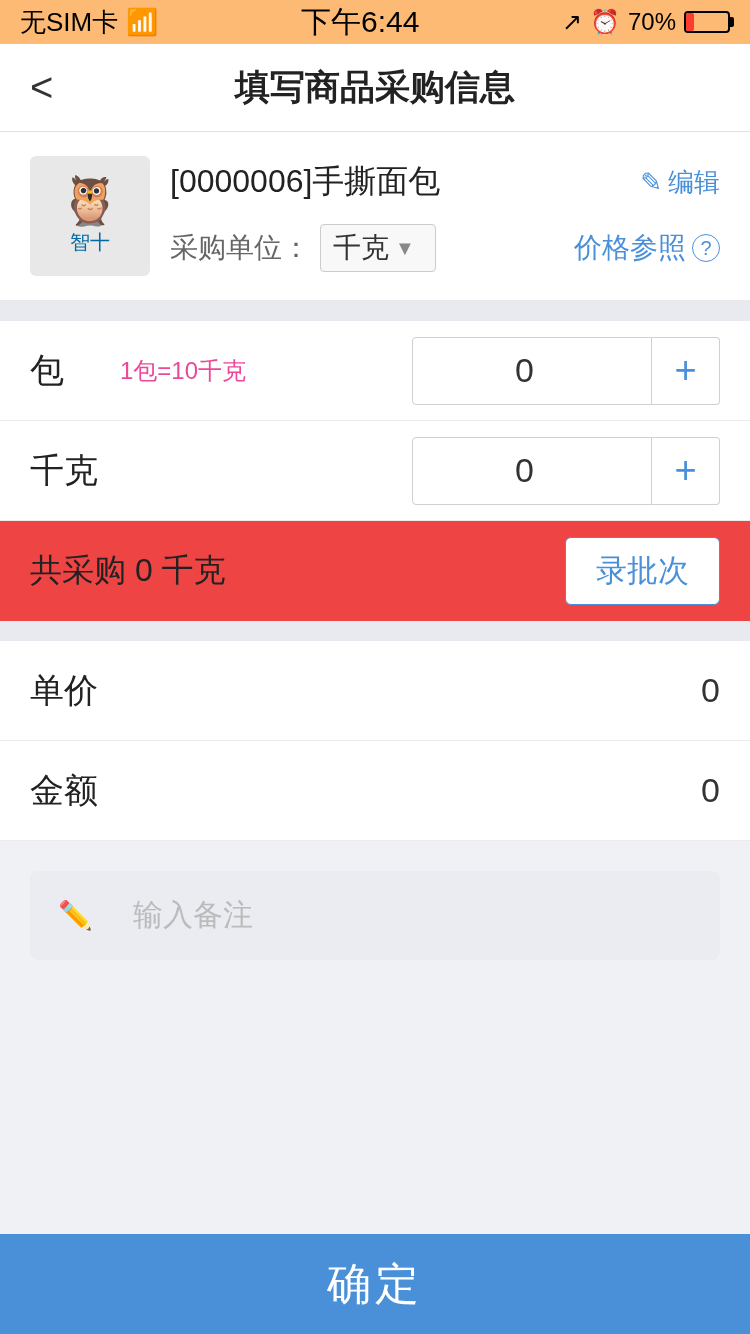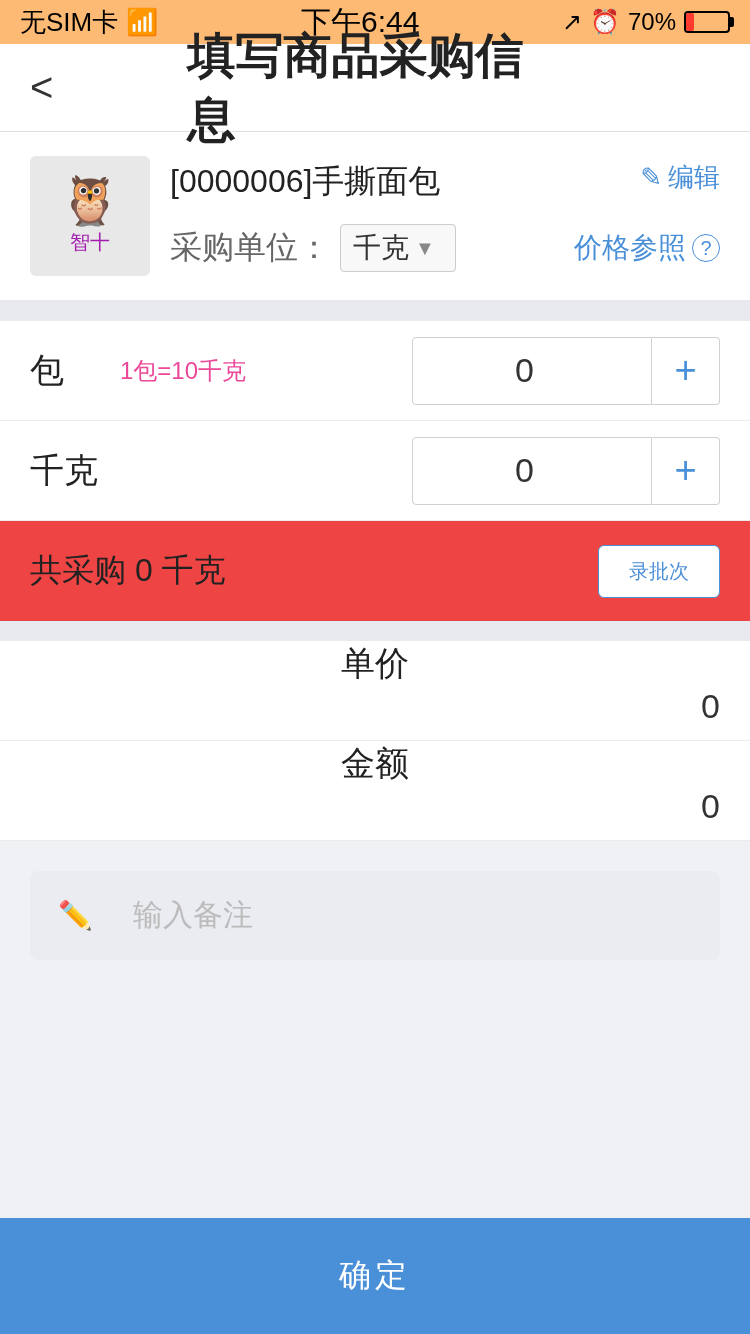--- a/index.html
+++ b/index.html
@@ -52,21 +52,21 @@
     .nav-back {
       font-size: 40px;
       color: #333;
       cursor: pointer;
       padding: 10px 20px 10px 0;
     }
     .nav-title {
       position: absolute;
       left: 50%;
       transform: translateX(-50%);
-      font-size: 48px;
+      font-size: 35px;
       font-weight: 600;
       color: #222;
     }
 
     
     .product-card {
       background: #fff;
       padding: 24px 30px;
       display: flex;
       align-items: center;
@@ -85,29 +85,29 @@
       justify-content: center;
       flex-shrink: 0;
     }
     .product-image-owl {
       font-size: 48px;
       color: #aaa;
       line-height: 1;
     }
     .product-image-text {
       font-size: 20px;
-      color: #a21caf;
+      color: #0369a1;
       margin-top: 4px;
     }
     .product-info {
       flex: 1;
     }
     .product-header {
       display: flex;
-      align-items: flex-start;
+      align-items: center;
       justify-content: space-between;
       margin-bottom: 20px;
     }
     .product-name {
       font-size: 32px;
       color: #222;
       font-weight: 500;
     }
     .edit-btn {
       font-size: 26px;
@@ -116,21 +116,21 @@
       align-items: center;
       gap: 6px;
       white-space: nowrap;
     }
     .product-unit-row {
       display: flex;
       align-items: center;
       justify-content: space-between;
     }
     .unit-label {
-      font-size: 32px;
+      font-size: 28px;
       color: #666;
       margin-right: 10px;
     }
     .unit-select {
       border: 1px solid #ccc;
       border-radius: 4px;
       padding: 4px 20px 4px 12px;
       font-size: 28px;
       color: #333;
       background: #f8f8f8;
@@ -215,38 +215,37 @@
     }
     .summary-text {
       font-size: 32px;
       color: #222;
     }
     .batch-btn {
       margin-left: auto;
       border: 1.5px solid #4a90d9;
       border-radius: 6px;
       padding: 12px 30px;
-      font-size: 20px;
+      font-size: 31px;
       color: #4a90d9;
       background: #fff;
       cursor: pointer;
     }
 
     
     .price-section {
       background: #fff;
       margin-top: 0;
     }
     .price-row {
       display: flex;
       align-items: center;
       padding: 0 30px;
       height: 100px;
       border-bottom: 1px solid #ebebeb;
-      flex-direction: column;
     }
     .price-label {
       font-size: 34px;
       color: #222;
     }
     .price-value {
       margin-left: auto;
       font-size: 34px;
       color: #333;
     }
@@ -274,24 +273,24 @@
       color: #bbb;
       margin-left: 24px;
     }
 
     
     .confirm-btn {
       position: fixed;
       bottom: 0;
       left: 0;
       width: 750px;
-      height: 116px;
+      height: 100px;
       background: #4a90d9;
       color: #fff;
-      font-size: 32px;
+      font-size: 44px;
       font-weight: 500;
       border: none;
       display: flex;
       align-items: center;
       justify-content: center;
       cursor: pointer;
       letter-spacing: 4px;
     }
 
     

